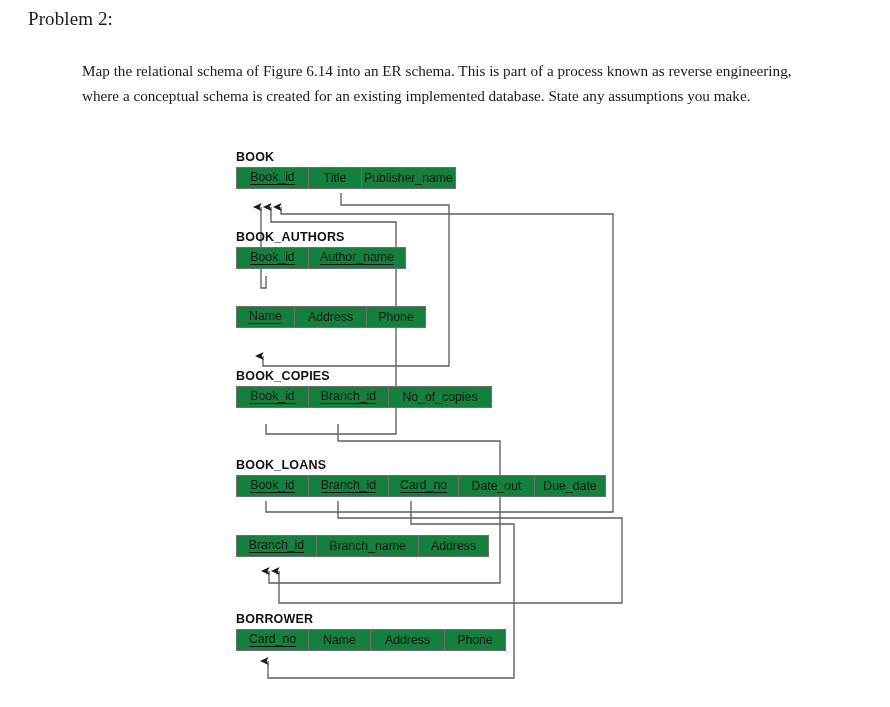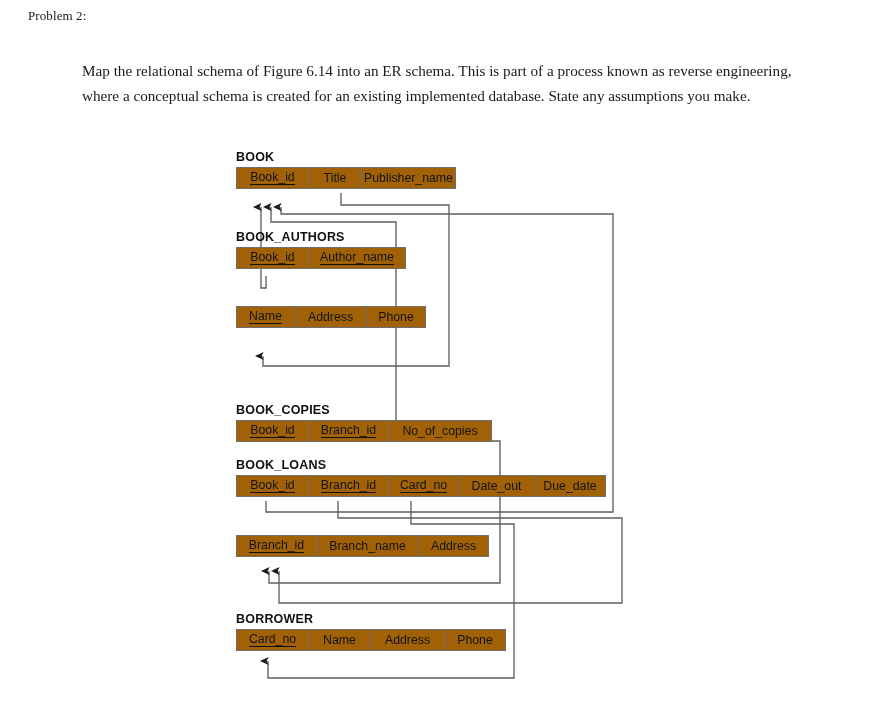--- a/index.html
+++ b/index.html
@@ -15,21 +15,21 @@
     color: #111111;
     overflow: hidden;
   }
 
   
   #problem-heading {
     position: absolute;
     left: 28px;
     top: 8px;
     font-family: "Liberation Serif", serif;
-    font-size: 13px;
+    font-size: 19px;
     color: #1a1a1a;
     letter-spacing: 0.1px;
   }
   #problem-body {
     position: absolute;
     left: 82px;
     top: 58px;
     width: 715px;
     font-family: Liberation Serif, serif;
     font-size: 15.2px;
@@ -76,21 +76,21 @@
   }
   .attr {
     border-right: 1px solid #6f6f6f;
     box-sizing: border-box;
     display: flex;
     align-items: center;
     justify-content: center;
     font-family: "Liberation Sans", sans-serif;
     font-size: 12.3px;
     color: #141414;
-    background: #a16207;
+    background: #15803d;
     padding: 0 7px;
     white-space: nowrap;
   }
   .attr:last-child {
     border-right: none;
   }
   .attr .label {
     line-height: 13px;
     display: inline-block;
   }
@@ -187,21 +187,21 @@
       </div>
       <div class="attr" style="width:72px;">
         <span class="label">Address</span>
       </div>
       <div class="attr" style="width:58px;">
         <span class="label">Phone</span>
       </div>
     </div>
   </div>
 
-  <div class="relation" style="left:236px; top:403px;">
+  <div class="relation" style="left:236px; top:369px;">
     <div class="relation-name">BOOK_COPIES</div>
     <div class="attr-row">
       <div class="attr pk" style="width:72px;">
         <span class="label">Book_id</span>
       </div>
       <div class="attr pk" style="width:80px;">
         <span class="label">Branch_id</span>
       </div>
       <div class="attr" style="width:102px;">
         <span class="label">No_of_copies</span>

